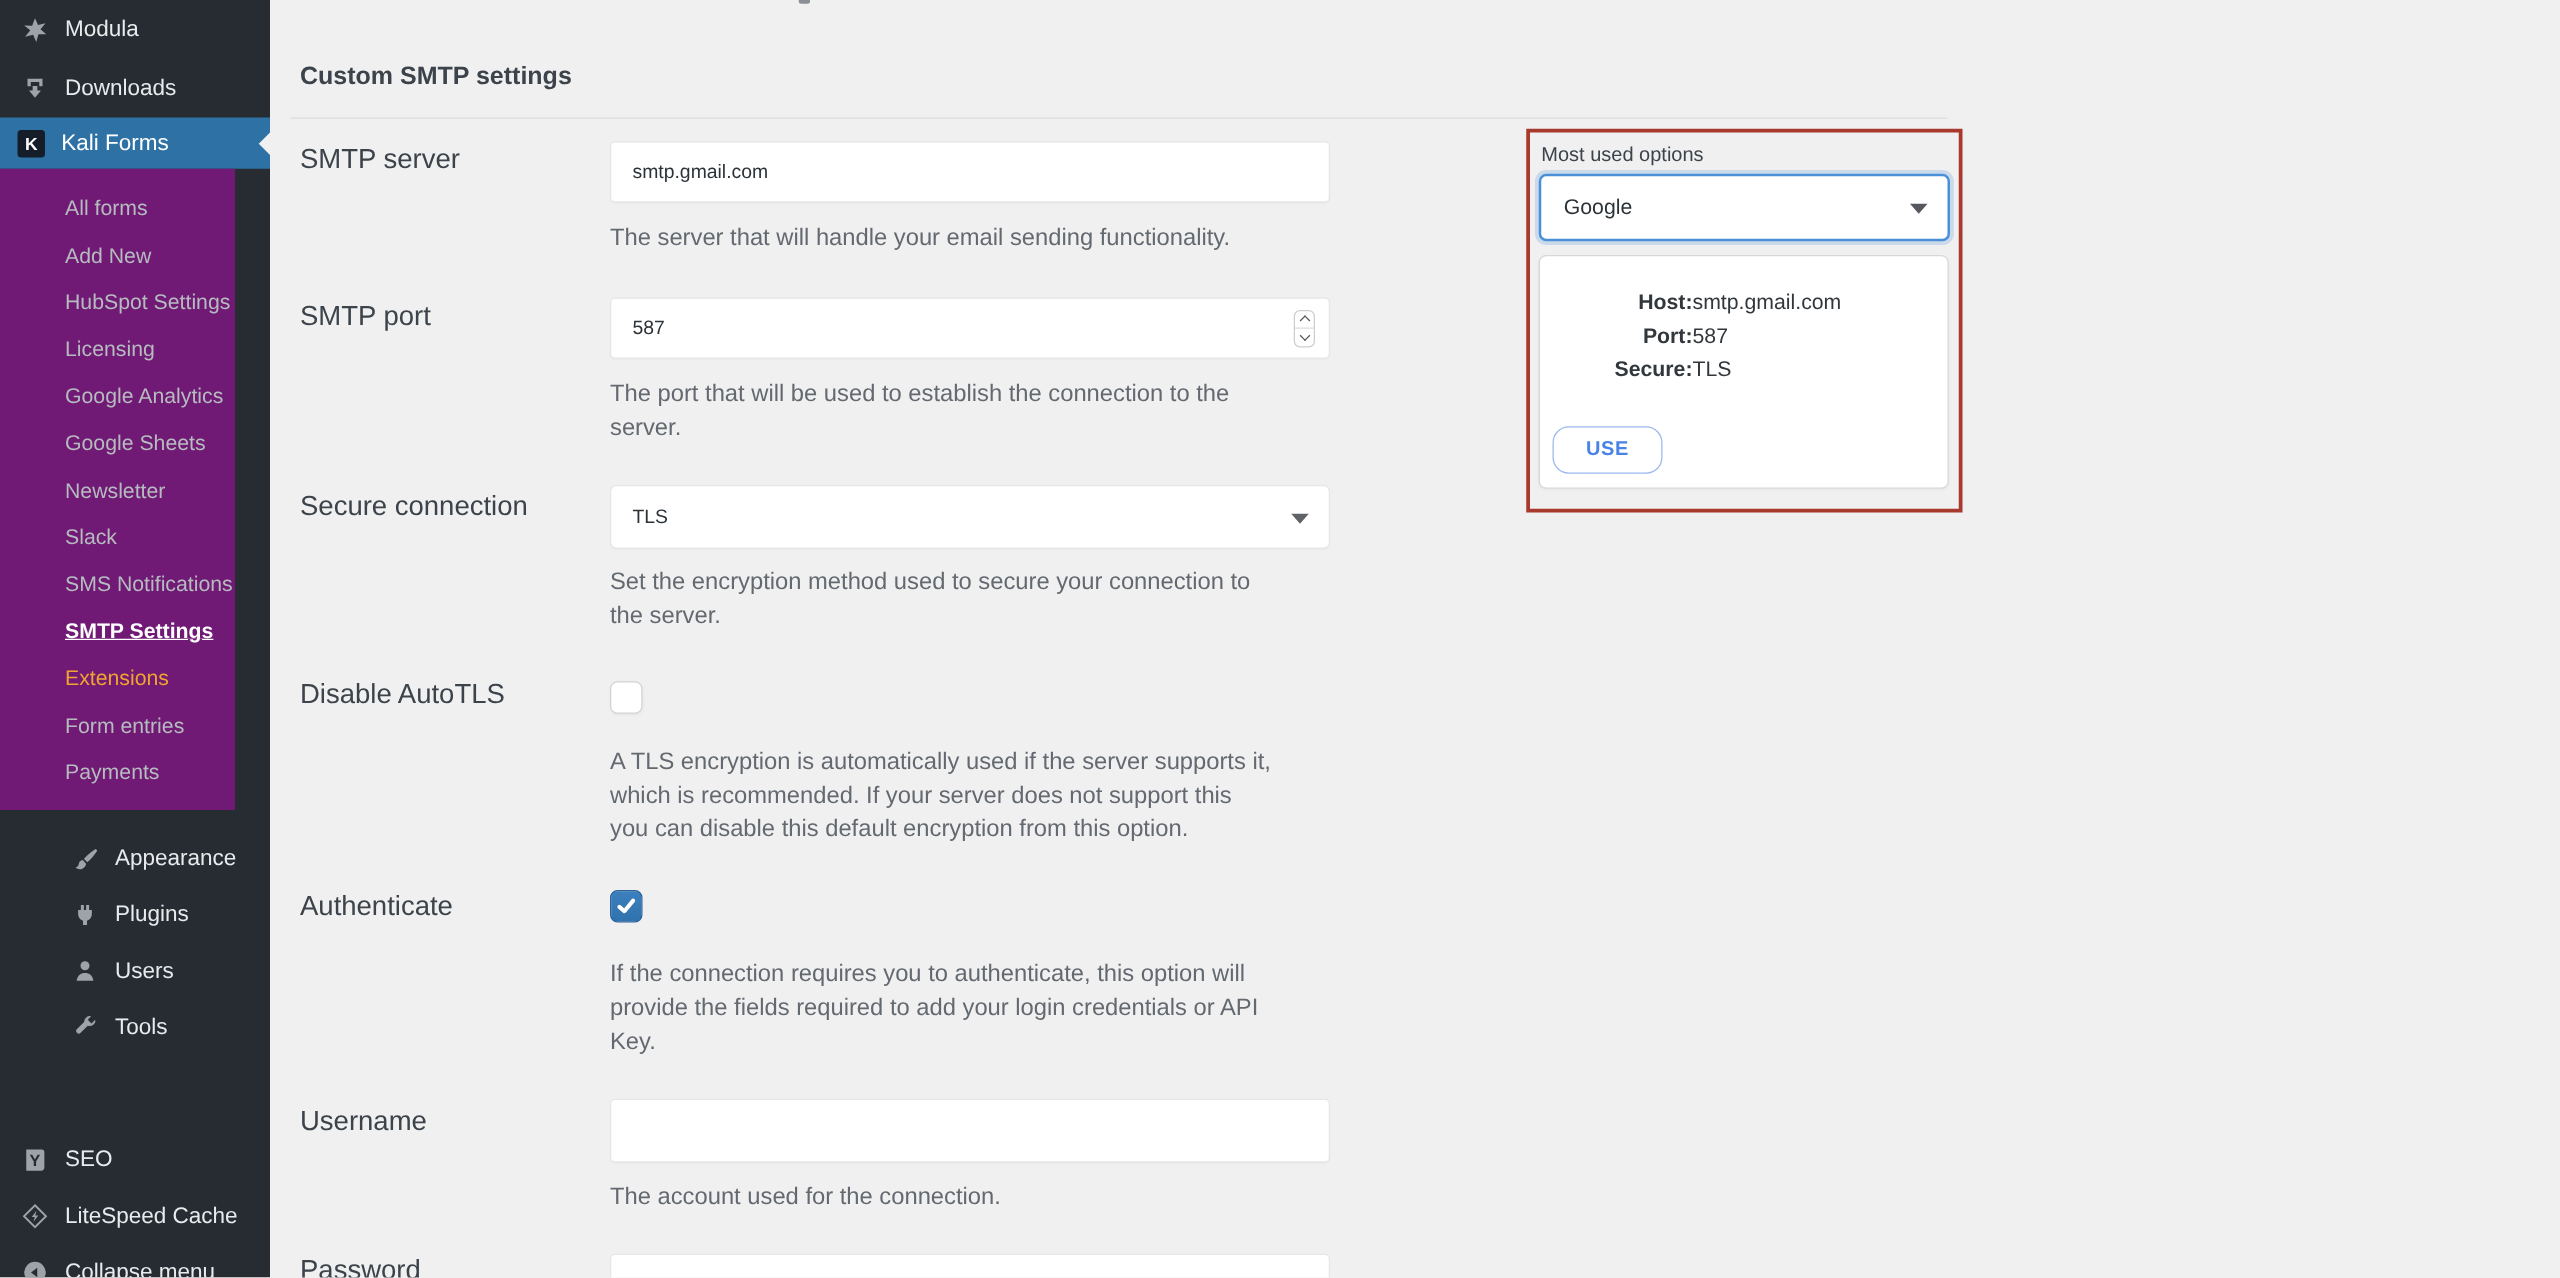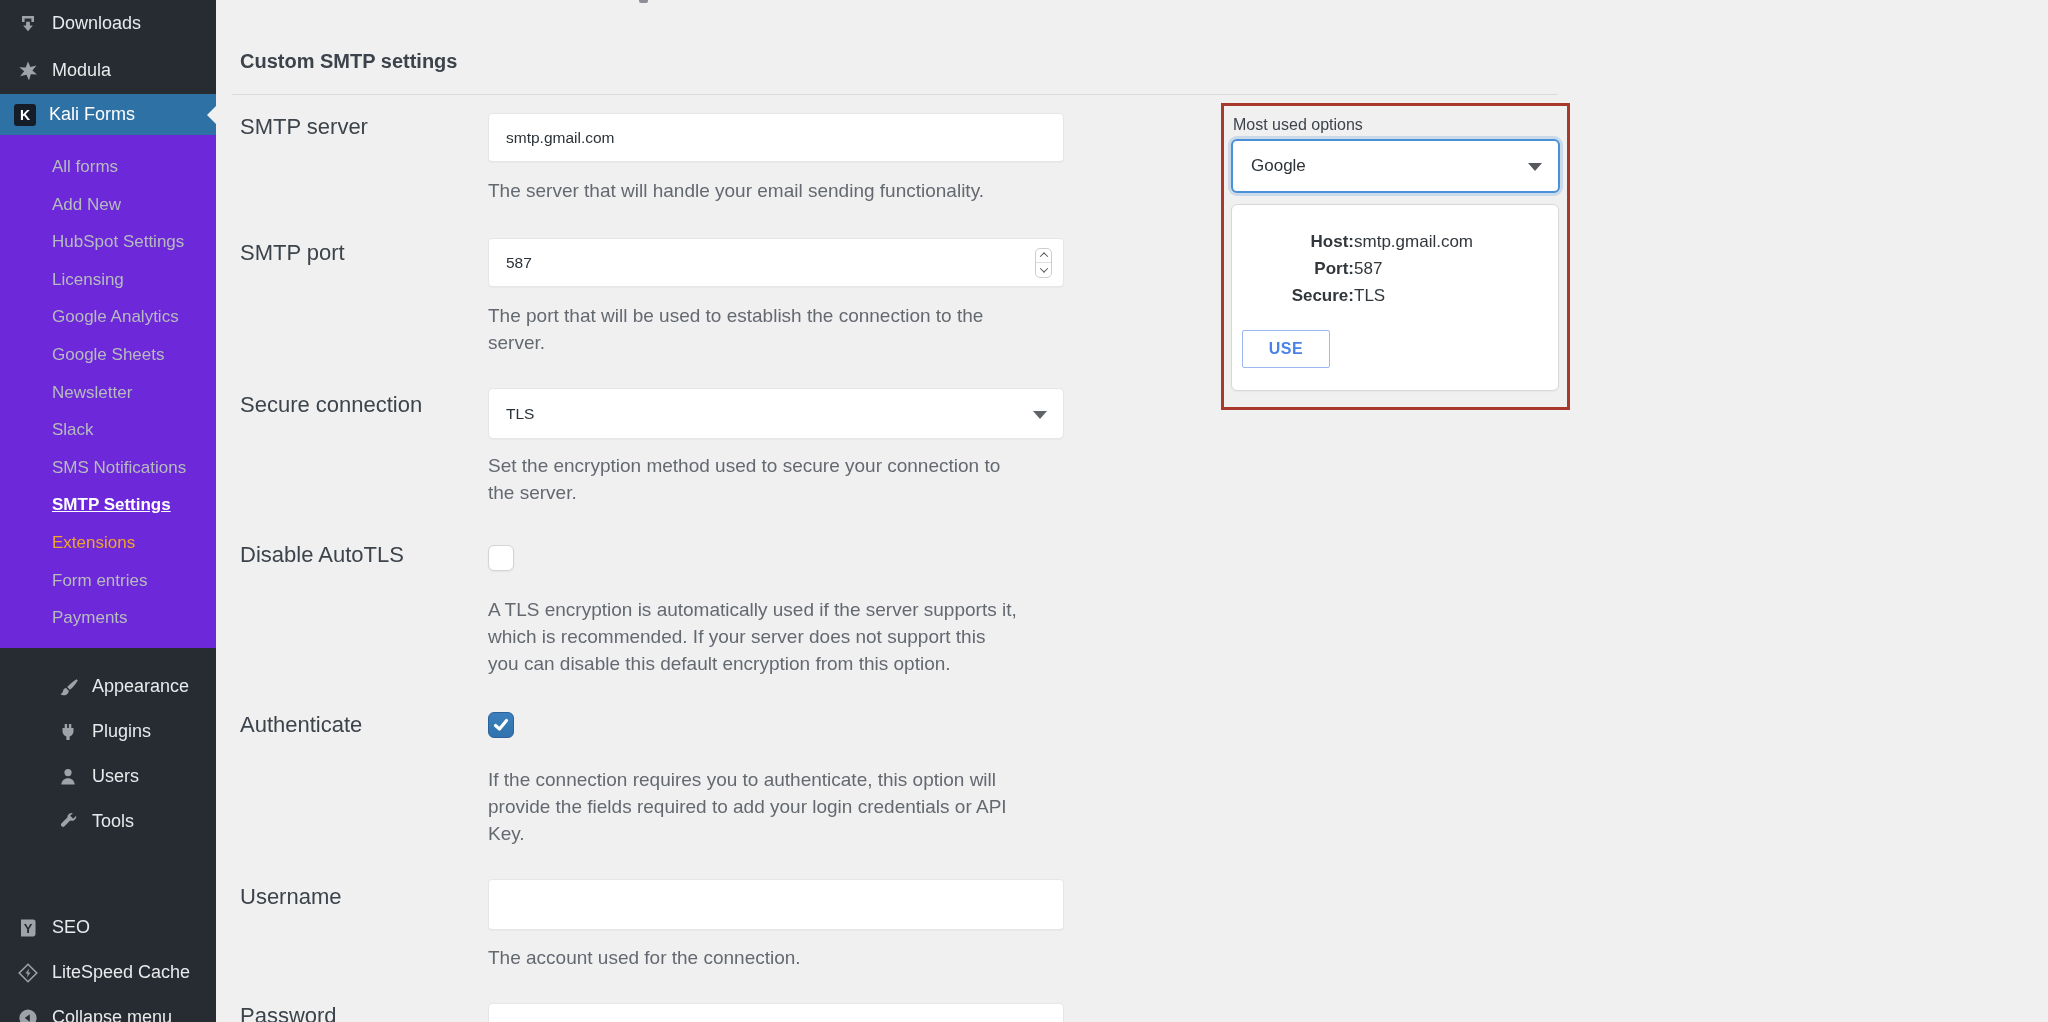--- a/index.html
+++ b/index.html
@@ -27,22 +27,22 @@
   #current-item .k-badge {
     width:22px; height:22px; background:#141d28; border-radius:3px;
     color:#fff; font-weight:bold; font-size:14px;
     display:flex; align-items:center; justify-content:center;
   }
   #current-item .cur-arrow {
     position:absolute; right:0; top:50%; margin-top:-9px;
     width:0; height:0; border:9px solid transparent; border-right-color:#f0f0f1;
   }
   #submenu {
-    position:absolute; left:0; top:135px; width:216px; height:513px;
-    background:#6d28d9; padding-top:13px;
+    position:absolute; left:0; top:135px; width:188px; height:513px;
+    background:#701a75; padding-top:13px;
   }
   .sub-item {
     height:37.6px; line-height:37.6px; padding-left:52px;
     color:#b6bbbf; font-size:17px; cursor:pointer; white-space:nowrap;
   }
   .sub-item.current { color:#ffffff; font-weight:bold;text-decoration:underline; }
   .sub-item.orange { color:#f0a42f; }
   #lower-menu { position:absolute; left:0; top:664px; width:216px;margin-left:40px; }
   #plugin-menu { position:absolute; left:0; top:905px; width:216px; }
   #collapse-row { position:absolute; left:0; top:995px; width:216px; }
@@ -126,48 +126,48 @@
   }
   #panel-select .caret { border-top-color:#55585c; }
   #panel-card {
     position:absolute; left:1231px; top:204px; width:328px; height:187px;
     background:#fff; border:1px solid #d6d8db; border-radius:6px;
     box-shadow:0 1px 2px rgba(0,0,0,0.04);
   }
   .detail-row { position:absolute; left:22px; height:27px; line-height:27px; font-size:17px; color:#32373c;text-align:right; }
   .detail-row .dl { font-weight:bold; display:inline-block; width:100px; }
   #use-button {
-    position:absolute; left:10px; top:125px; width:88px; height:38px;
-    background:#fff; border:1px solid #9bb8f0; border-radius:2px;
+    position:absolute; left:10px; top:136px; width:88px; height:38px;
+    background:#fff; border:1px solid #9bb8f0; border-radius:13px;
     color:#4a82e8; font-weight:bold; font-size:16px; letter-spacing:0.5px;
     display:flex; align-items:center; justify-content:center; cursor:pointer;
   }
 </style>
 </head>
 <body>
 
 <div id="sidebar">
+
+  <div class="sb-item">
+    <span class="ico">
+      <svg viewBox="0 0 20 20">
+          <polygon points="10,0.5 12.4,6 18.4,4.5 14.4,9.4 19,13.4 12.8,13.3 11,19.5 8.5,13.7 2.1,15.3 6.2,10.2 1.3,6.3 7.7,6.6"></polygon>
+        </svg>
+    </span>
+    <span>Modula</span>
+  </div>
 
   <div class="sb-item">
     <span class="ico">
       <svg viewBox="0 0 20 20">
           <path d="M4 2h12v6h-2.6V4.6H6.6V8H4z"></path>
           <path d="M10 17.2 5.2 11.4h2.9V7.8h3.8v3.6h2.9z"></path>
         </svg>
     </span>
     <span>Downloads</span>
-  </div>
-
-  <div class="sb-item">
-    <span class="ico">
-      <svg viewBox="0 0 20 20">
-          <polygon points="10,0.5 12.4,6 18.4,4.5 14.4,9.4 19,13.4 12.8,13.3 11,19.5 8.5,13.7 2.1,15.3 6.2,10.2 1.3,6.3 7.7,6.6"></polygon>
-        </svg>
-    </span>
-    <span>Modula</span>
   </div>
 
   <div id="current-item">
     <span class="k-badge">K</span>
     <span>Kali Forms</span>
     <span class="cur-arrow"></span>
   </div>
 
   <div id="submenu">
     <div class="sub-item">All forms</div>

